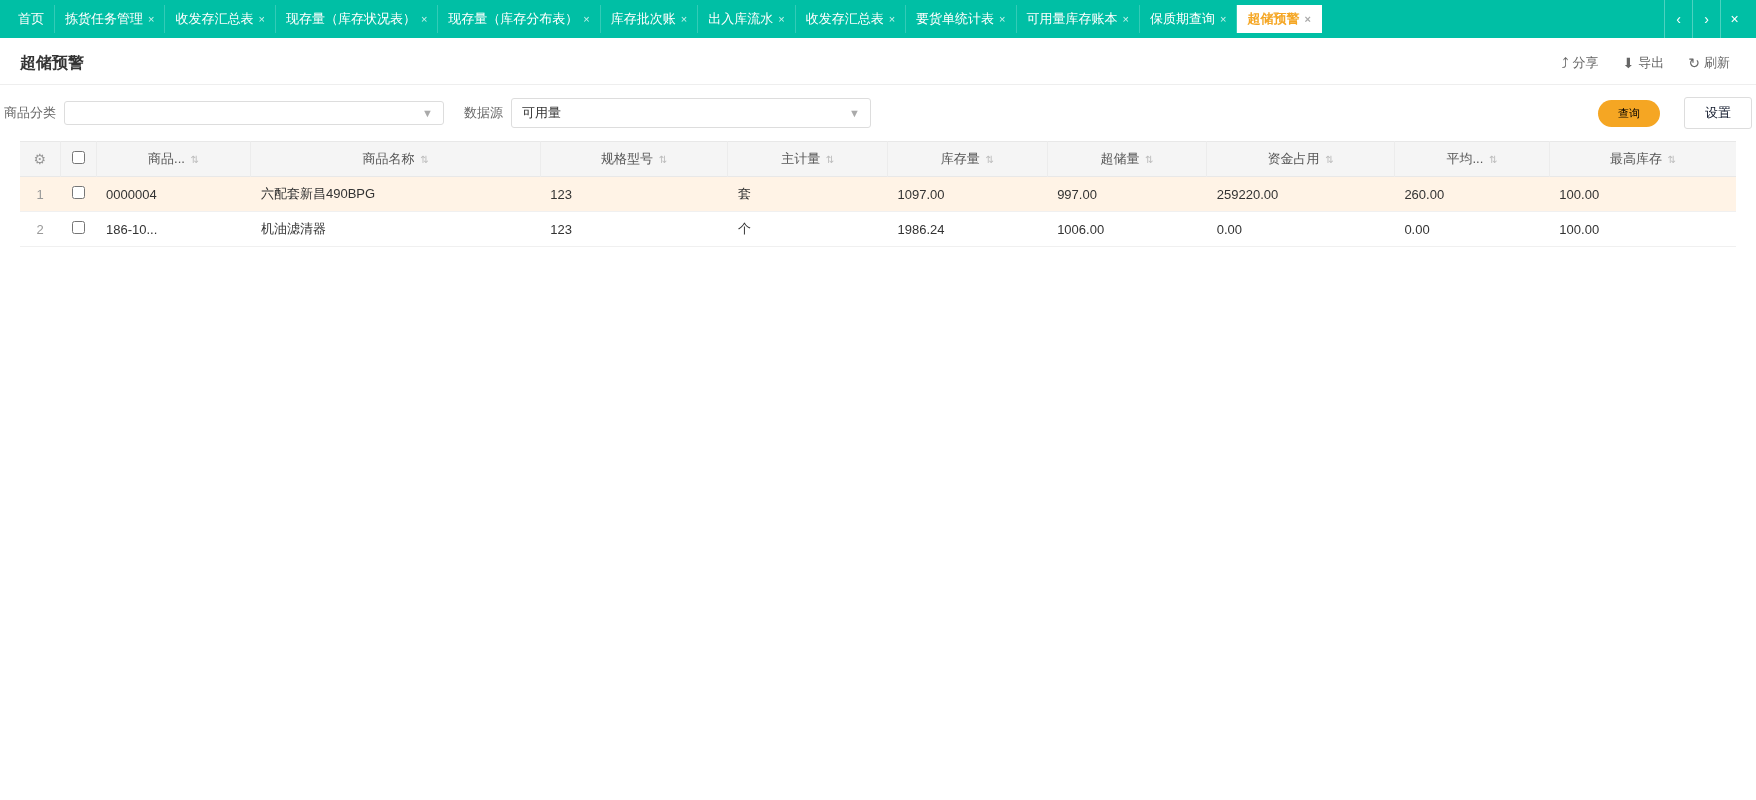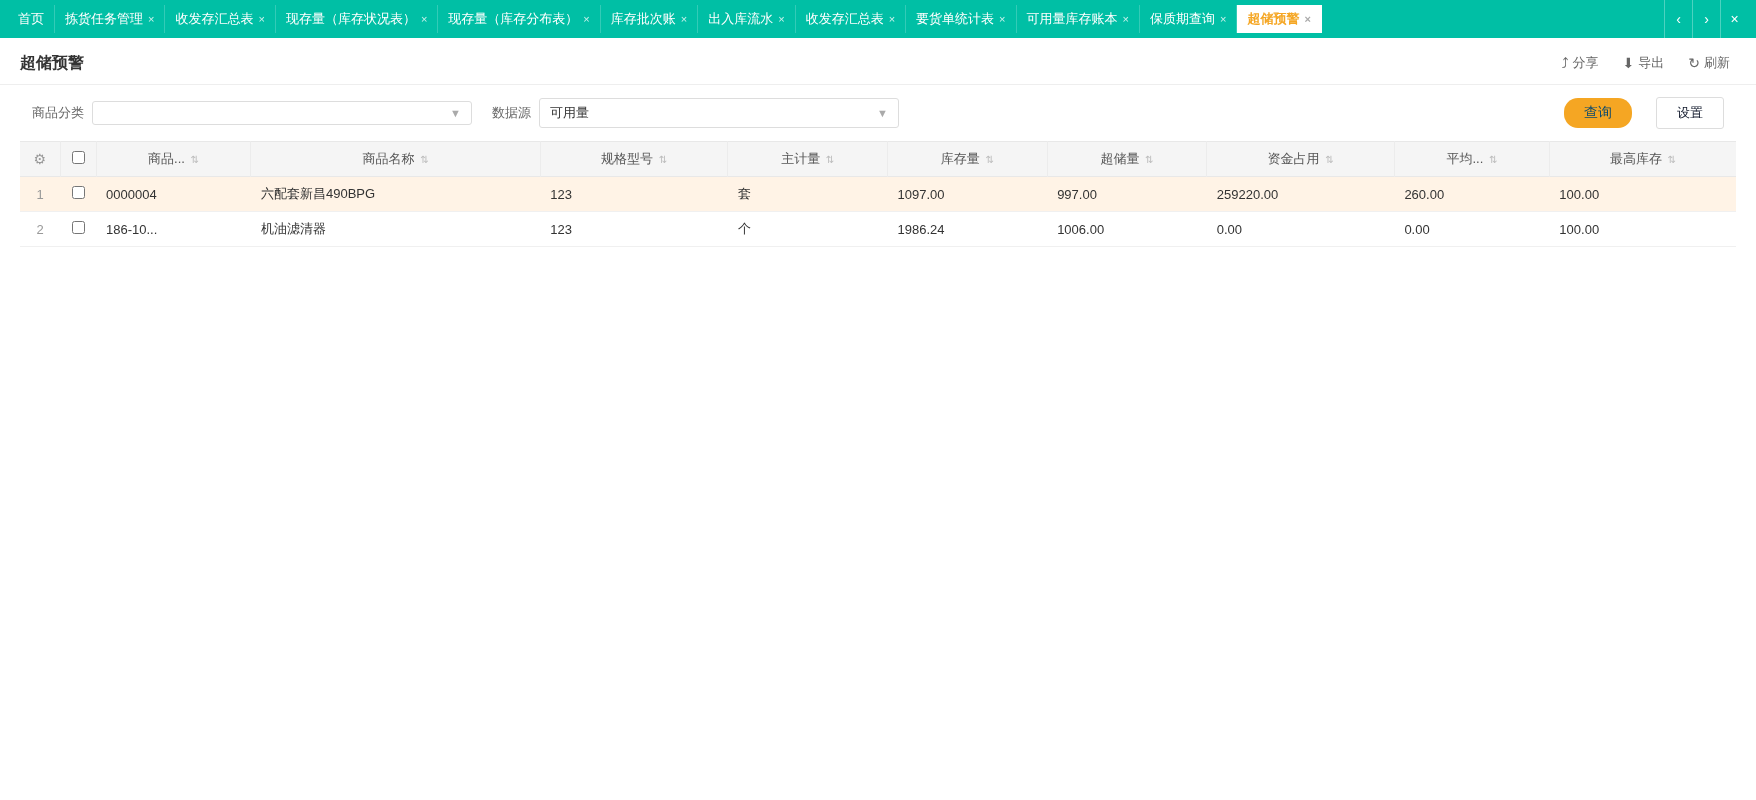--- a/index.html
+++ b/index.html
@@ -83,21 +83,21 @@
       font-size: 13px;
       padding: 4px 6px;
       border-radius: 3px;
     }
     .action-icon { font-size: 14px; }
 
     
     .filter-row {
       display: flex;
       align-items: center;
-      padding: 12px 32px;
+      padding: 12px 4px;
       gap: 20px;
     }
     .filter-item {
       display: flex;
       align-items: center;
       gap: 8px;
     }
     .filter-label { color: #666; font-size: 13px; white-space: nowrap; }
     .filter-select {
       display: flex;
@@ -124,26 +124,26 @@
       cursor: pointer;
       font-size: 13px;
       color: #333;
       gap: 12px;
     }
     .filter-value { color: #333; }
     .filter-select-inline .chevron { color: #aaa; font-size: 11px; margin-left: auto; }
 
     .btn-query {
       background: #f5a623;
-      color: #0c4a6e;
+      color: #000000;
       border: none;
       padding: 6px 20px;
       border-radius: 14px;
       cursor: pointer;
-      font-size: 14px;
+      font-size: 11px;
       margin-left: auto;
     }
     .btn-settings {
       background: #fff;
       color: #0f172a;
       border: 1px solid #ddd;
       padding: 6px 20px;
       border-radius: 3px;
       cursor: pointer;
       font-size: 13px;

